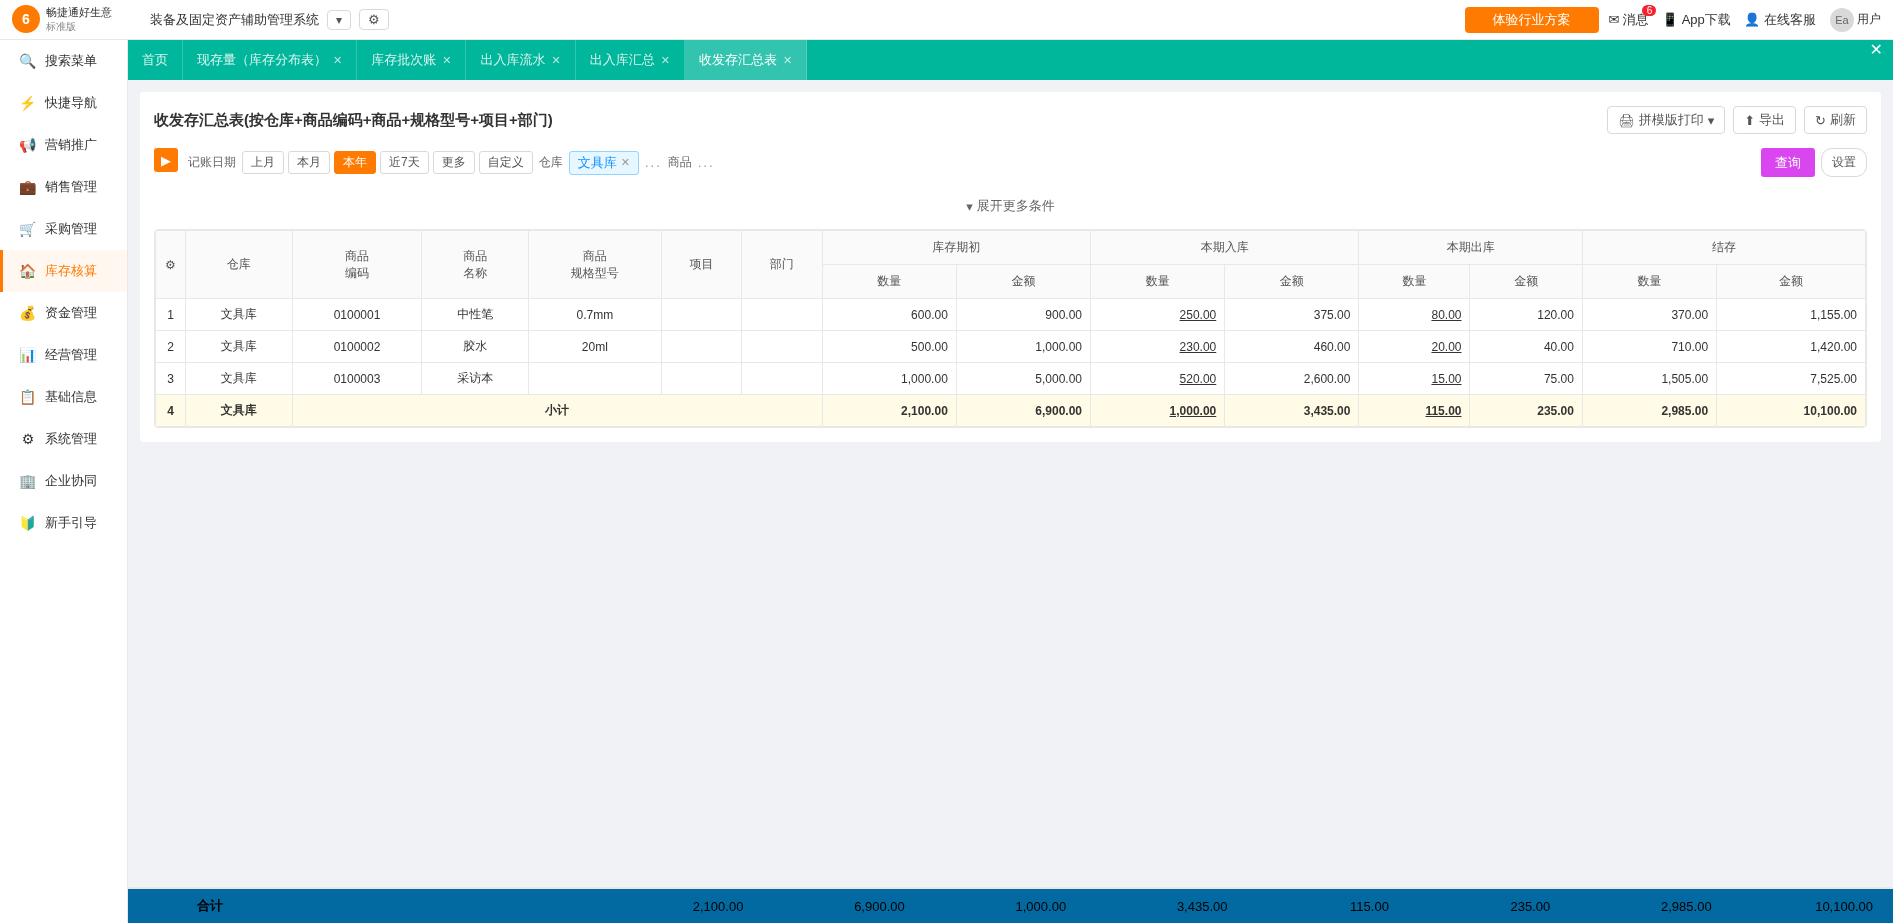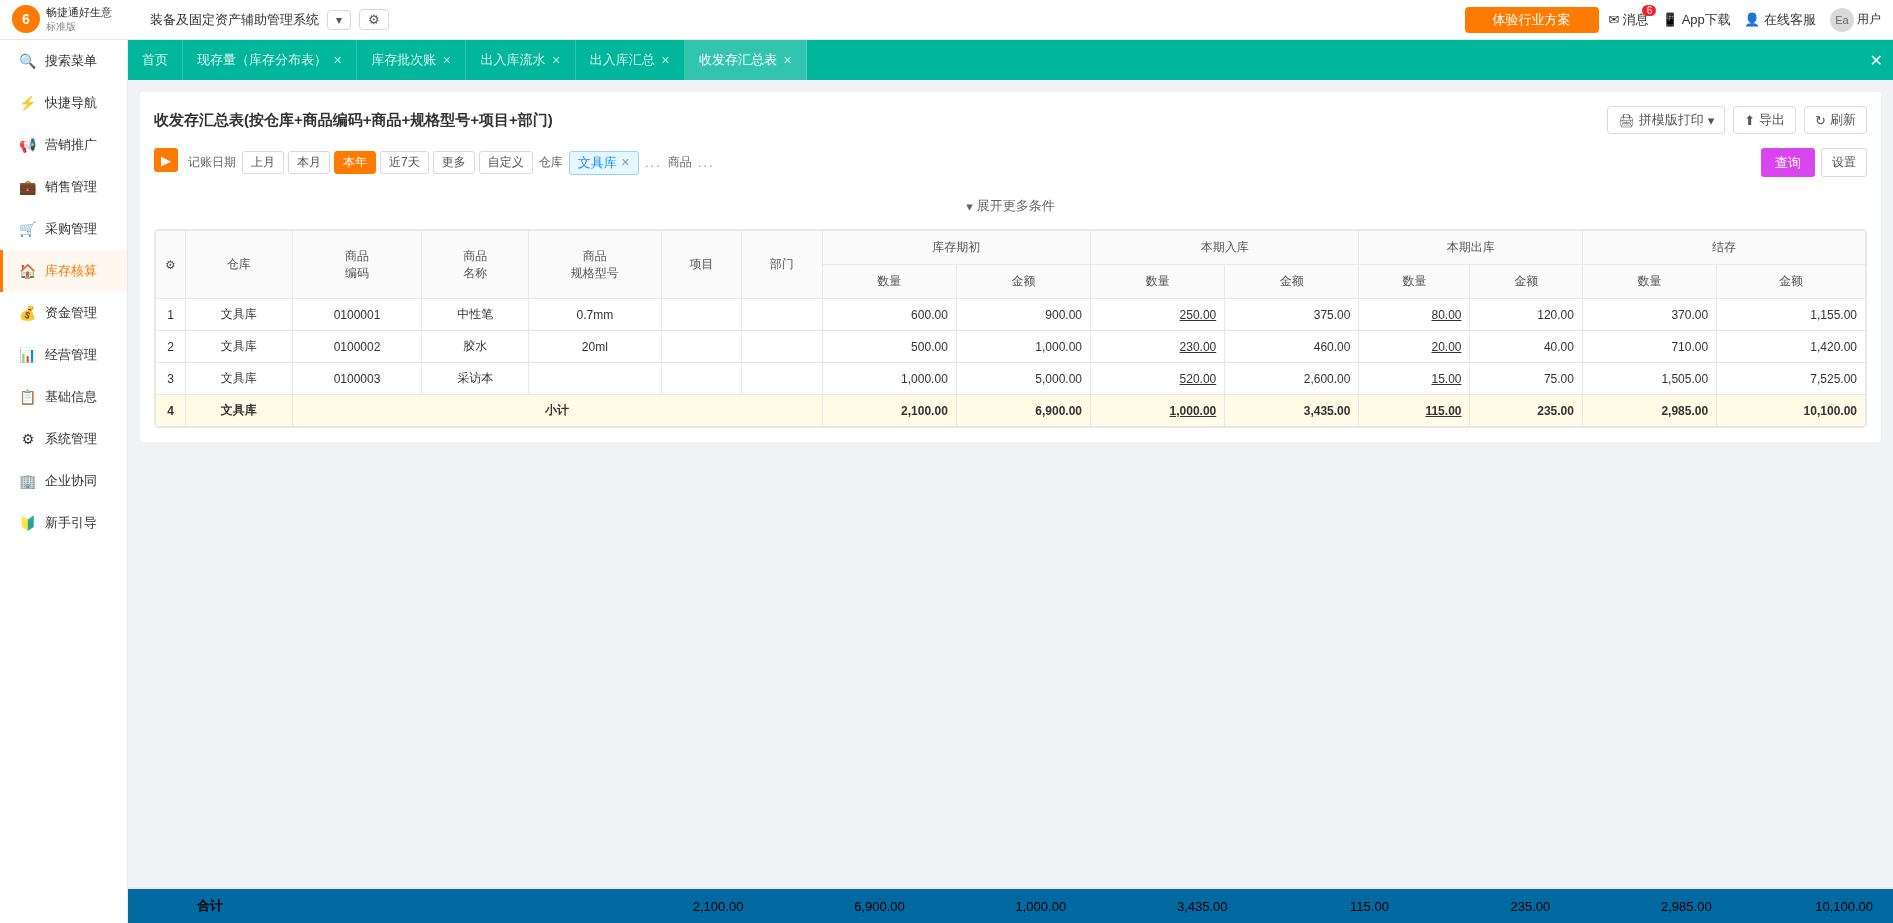--- a/index.html
+++ b/index.html
@@ -25,21 +25,21 @@
     .main-layout { display: flex; flex: 1; overflow: hidden; }
     .left-nav { width: 128px; background: #fff; border-right: 1px solid #e8e8e8; flex-shrink: 0; display: flex; flex-direction: column; }
     .nav-item { display: flex; align-items: center; gap: 8px; padding: 12px 16px; cursor: pointer; color: #333; font-size: 13px; border-left: 3px solid transparent; }
     .nav-item.active { color: #ff7a00; background: #fff7f0; border-left-color: #ff7a00; }
     .nav-icon { font-size: 14px; width: 18px; text-align: center; }
 
     
     .content-area { flex: 1; display: flex; flex-direction: column; overflow: hidden; }
 
     
-    .tab-bar { height: 40px; background: #00b69b; display: flex; align-items: center; padding: 0; flex-shrink: 0; }
+    .tab-bar { height: 40px; background: #00b69b; display: flex; padding: 0; flex-shrink: 0; }
     .tab-item { height: 40px; display: flex; align-items: center; padding: 0 14px; cursor: pointer; color: rgba(255,255,255,0.85); font-size: 13px; gap: 6px; white-space: nowrap; border-right: 1px solid rgba(255,255,255,0.2); }
     .tab-item.active { background: rgba(255,255,255,0.2); color: white; font-weight: 500; }
     .tab-close { font-size: 11px; color: rgba(255,255,255,0.7); cursor: pointer; }
     .tab-bar-end { margin-left: auto; padding-right: 10px; }
     .close-icon-btn { color: white; cursor: pointer; font-size: 16px; }
 
     
     .page-content { flex: 1; overflow-y: auto; background: #f0f2f5; padding: 12px; }
     .page-card { background: white; border-radius: 4px; padding: 14px; }
 
@@ -49,21 +49,21 @@
     .header-actions { display: flex; gap: 8px; align-items: center; }
     .action-btn { display: flex; align-items: center; gap: 4px; padding: 4px 10px; border: 1px solid #d9d9d9; border-radius: 4px; cursor: pointer; font-size: 12px; color: #555; background: white; }
     .filter-label { color: #666; white-space: nowrap; font-size: 12px; }
     .date-options { display: flex; gap: 4px; }
     .date-btn { padding: 2px 8px; border: 1px solid #d9d9d9; border-radius: 3px; cursor: pointer; font-size: 12px; color: #555; background: white; }
     .date-btn.active { background: #ff7a00; color: white; border-color: #ff7a00; }
     .warehouse-tag { display: flex; align-items: center; gap: 4px; background: #e6f7ff; border: 1px solid #91d5ff; border-radius: 3px; padding: 2px 8px; font-size: 12px; color: #1890ff; }
     .tag-close { cursor: pointer; color: #999; font-size: 11px; }
     .ellipsis-btn { color: #999; cursor: pointer; letter-spacing: 2px; }
     .query-btn { background: #d946ef; color: white; border: none; border-radius: 3px; padding: 5px 14px; cursor: pointer; font-size: 13px; }
-    .settings-btn { background: white; border: 1px solid #d9d9d9; border-radius: 3px; padding: 5px 10px; cursor: pointer; font-size: 12px; color: #555; }
+    .settings-btn { background: white; border: 1px solid #d9d9d9; border-radius: 11px; padding: 5px 10px; cursor: pointer; font-size: 12px; color: #555; }
 
     
     .expand-more { text-align: center; padding: 6px; cursor: pointer; color: #666; font-size: 12px; display: flex; align-items: center; justify-content: center; gap: 4px; margin-bottom: 8px; }
 
     
     .filter-toggle { width: 24px; height: 24px; background: #ff7a00; border-radius: 3px; display: flex; align-items: center; justify-content: center; color: white; cursor: pointer; flex-shrink: 0; }
 
     
     .table-container { border: 1px solid #e8e8e8; border-radius: 4px; overflow: hidden; }
     table { width: 100%; border-collapse: collapse; font-size: 12px; }

